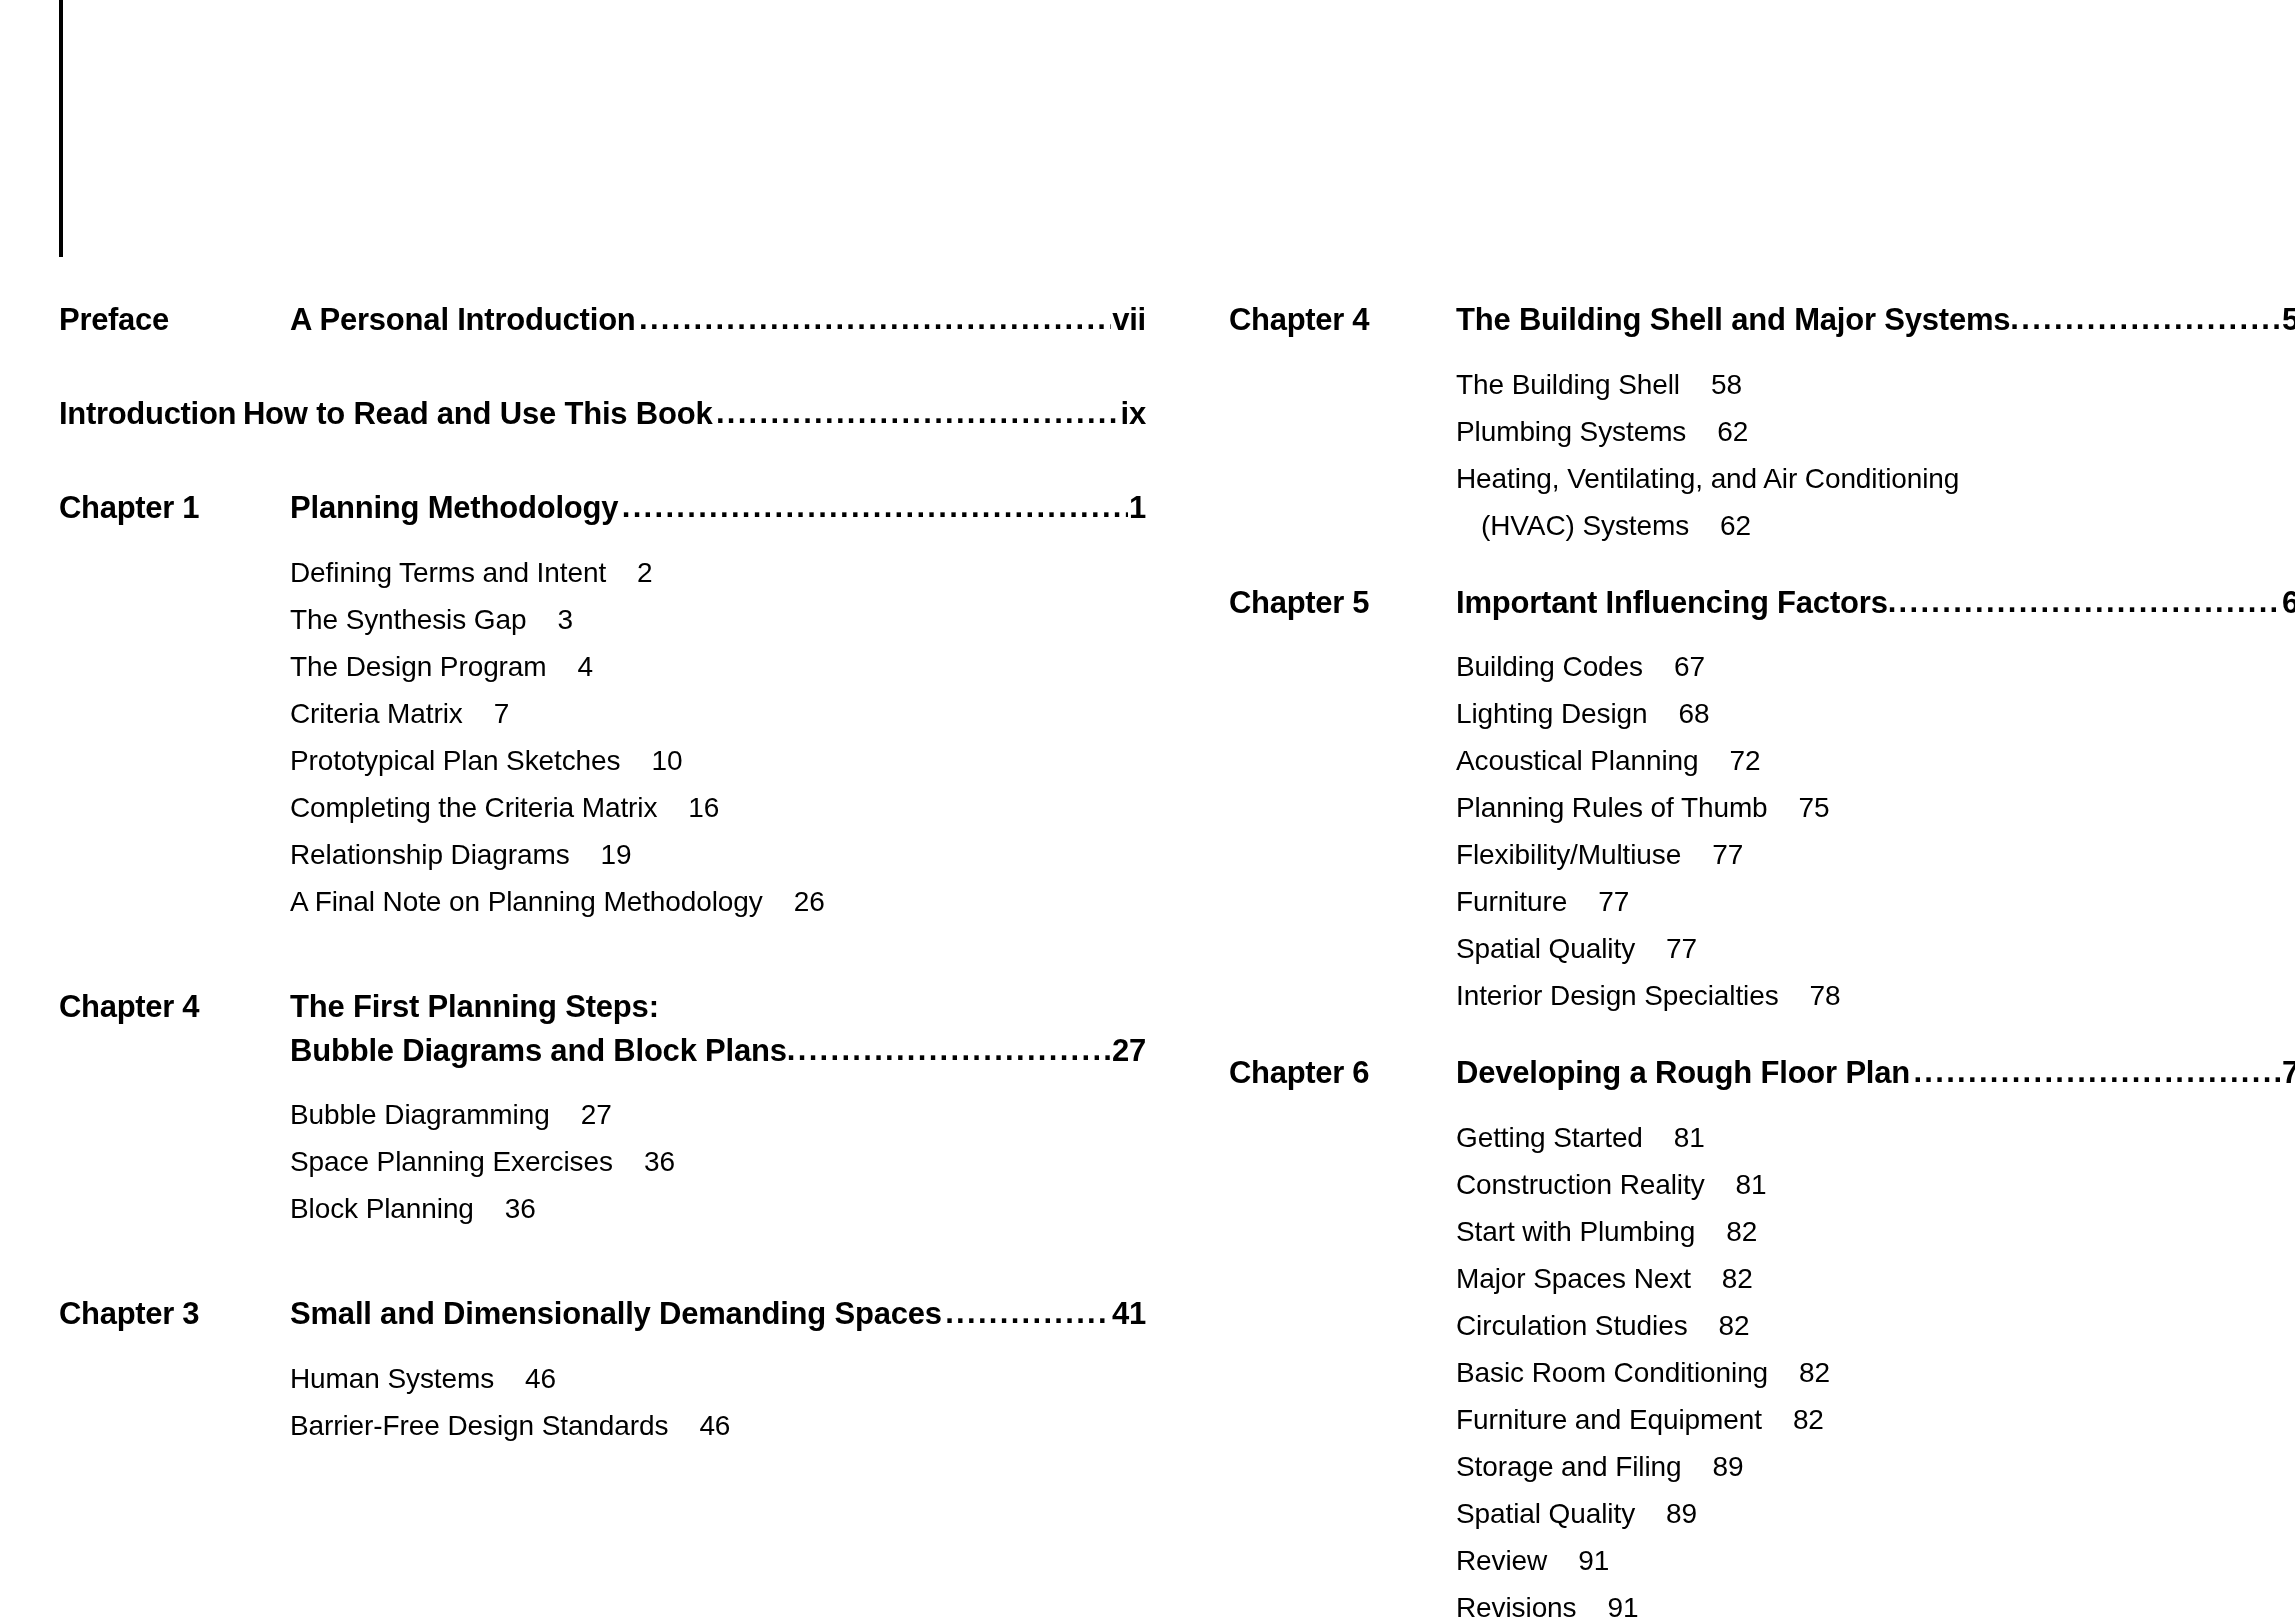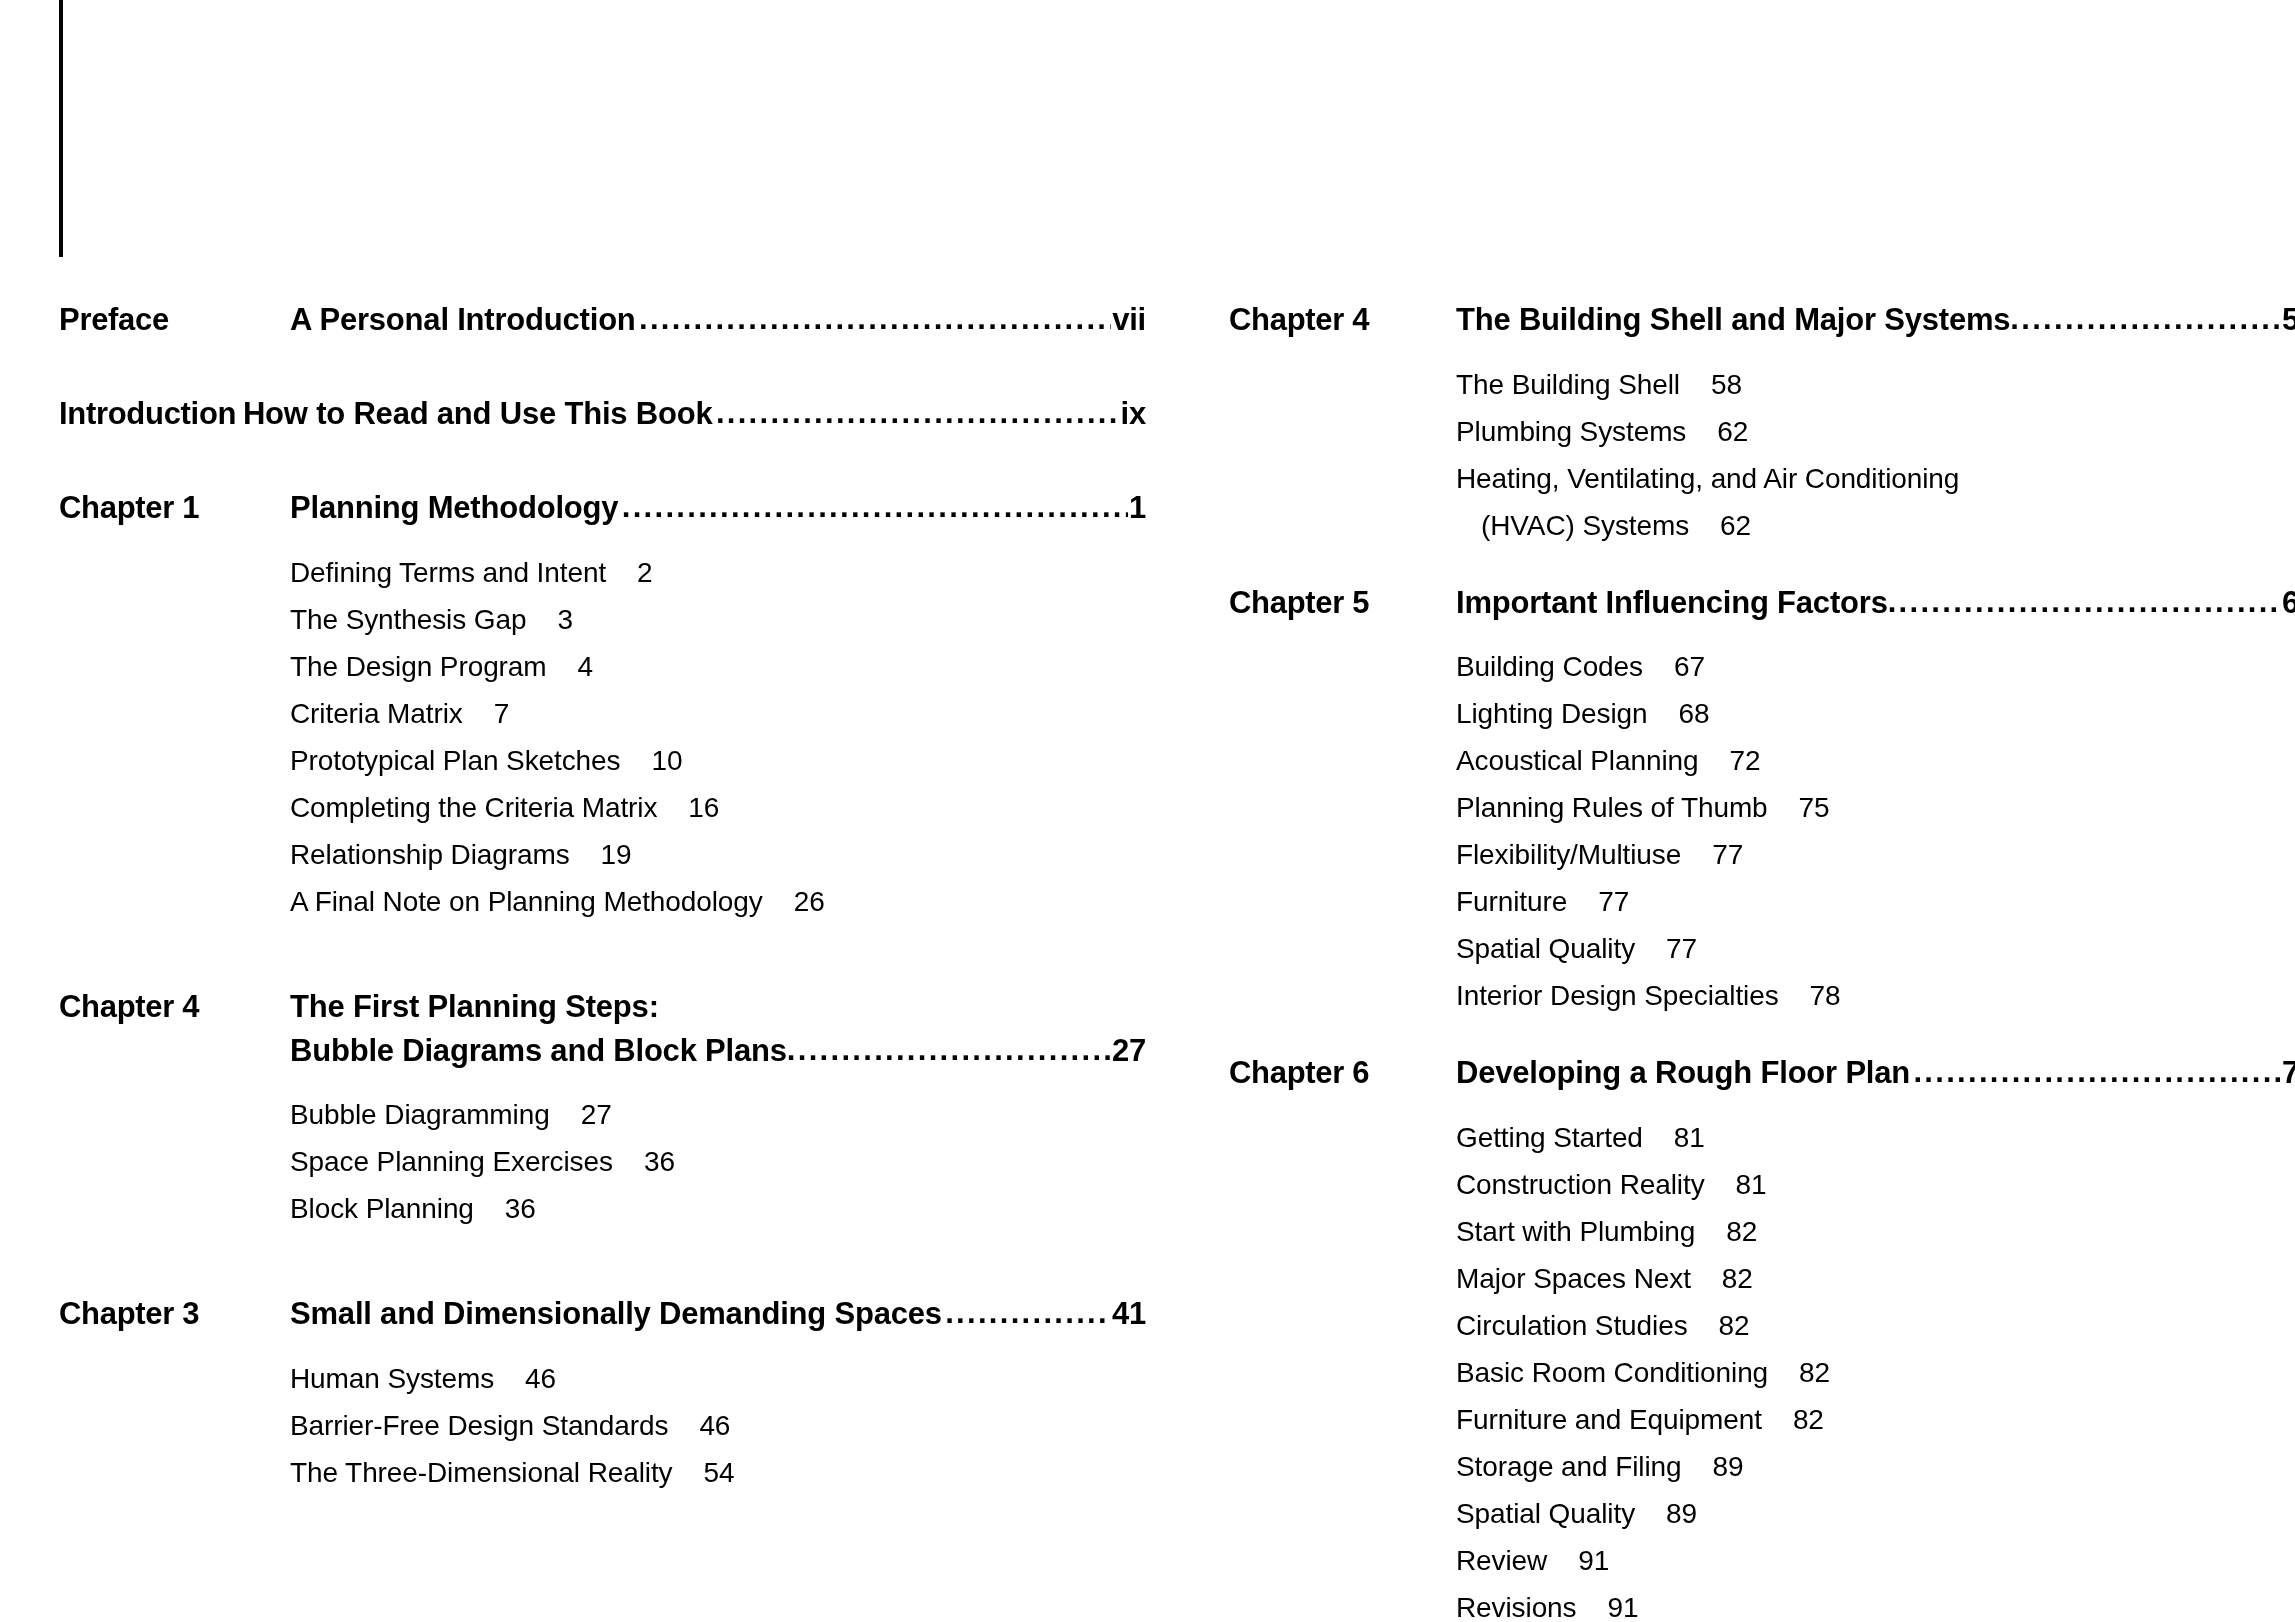--- a/index.html
+++ b/index.html
@@ -220,21 +220,20 @@
               <div class="title-line">
                 <span class="title-text">Small and Dimensionally Demanding Spaces</span>
                 <span class="leader">................................................................................................</span>
                 <span class="pagenum">41</span>
               </div>
             </div>
           </div>
           <div class="subs">
             <div class="sub"><span>Human Systems</span><span class="sub-page">46</span></div>
             <div class="sub"><span>Barrier-Free Design Standards</span><span class="sub-page">46</span></div>
-            <div class="sub"><span>The Three-Dimensional Reality</span><span class="sub-page">54</span></div>
           </div>
         </div>
       </div>
     <div class="col col-right" id="col-right">
         <div class="entry">
           <div class="entry-head">
             <div class="label">Chapter 4</div>
             <div class="title-wrap">
               <div class="title-line">
                 <span class="title-text">The Building Shell and Major Systems</span>

